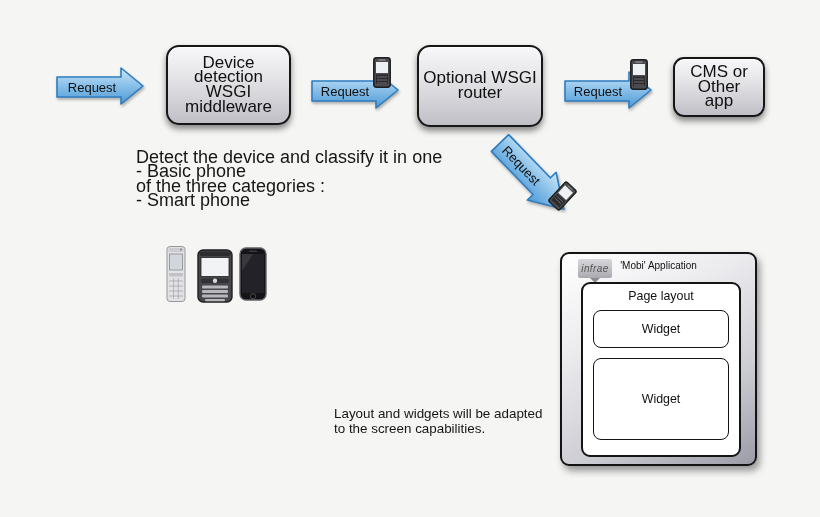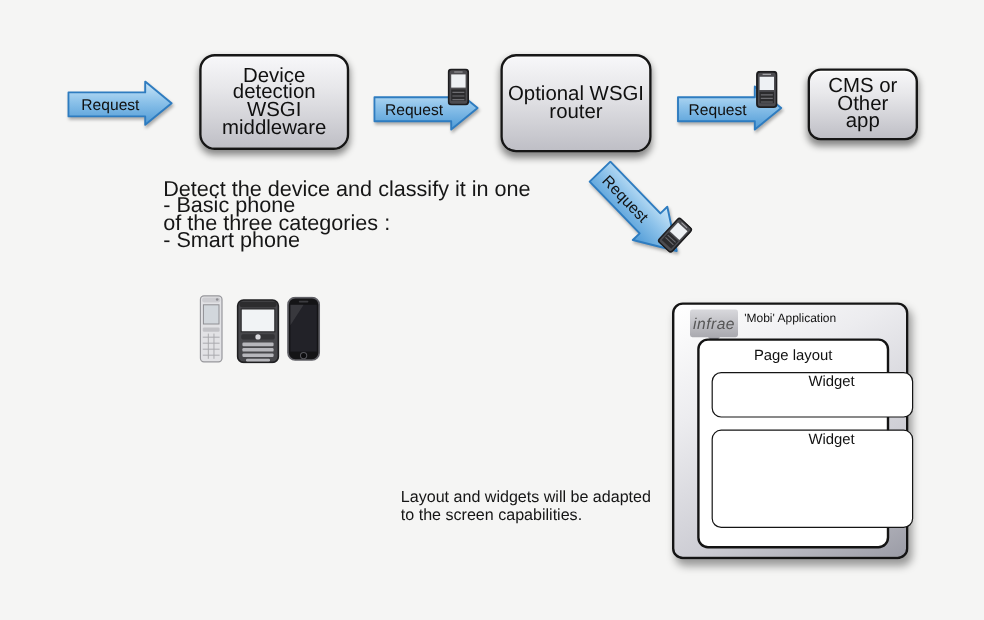--- a/index.html
+++ b/index.html
@@ -26,33 +26,33 @@
 
   
   #mobi-frame{
     position:absolute;left:560px;top:252px;width:193px;height:210px;
     border:2.2px solid #141414;border-radius:9px;
     background:linear-gradient(150deg,#ffffff 0%,#ececef 32%,#cdcdd4 68%,#9b9ca6 100%);
     box-shadow:3px 5px 7px rgba(0,0,0,.38);
   }
   #mobi-title{position:absolute;left:0;right:0;top:6px;text-align:center;font-size:10px;color:#111;}
   #infrae-logo{position:absolute;left:12px;top:4px;width:42px;text-align:center;}
-  #infrae-logo .logo-text{font-size:13px;letter-spacing:.4px;color:#555;font-style:italic;
+  #infrae-logo .logo-text{font-size:10px;letter-spacing:.4px;color:#555;font-style:italic;
     background:linear-gradient(180deg,#d8d8dc,#a9a9af);border-radius:2px;padding:4px 3px;display:inline-block;}
   #infrae-logo .logo-tri{width:0;height:0;margin:0 auto;border-left:5px solid transparent;
     border-right:5px solid transparent;border-top:5px solid #8b8b93;}
   #page-layout-box{
     position:absolute;left:19px;top:28px;width:156px;height:171px;
     background:#fff;border:2px solid #141414;border-radius:9px;
   }
   #page-layout-label{position:absolute;left:0;right:0;top:5px;text-align:center;font-size:12.4px;color:#111;}
   .widget-box{
     position:absolute;left:10px;width:134px;background:#fff;
     border:1.6px solid #141414;border-radius:8px;
-    display:flex;justify-content:center;font-size:12.4px;color:#111;padding-left:32px;
+    display:flex;align-items:center;justify-content:center;font-size:12.4px;color:#111;
   }
   #widget-top{top:26px;height:36px;}
   #widget-bottom{top:74px;height:80px;}
 </style>
 </head>
 <body>
 
 <div id="canvas">
 
   <svg class="harrow" style="left:56px;top:66px;" width="90" height="40" viewBox="0 0 90 40">

